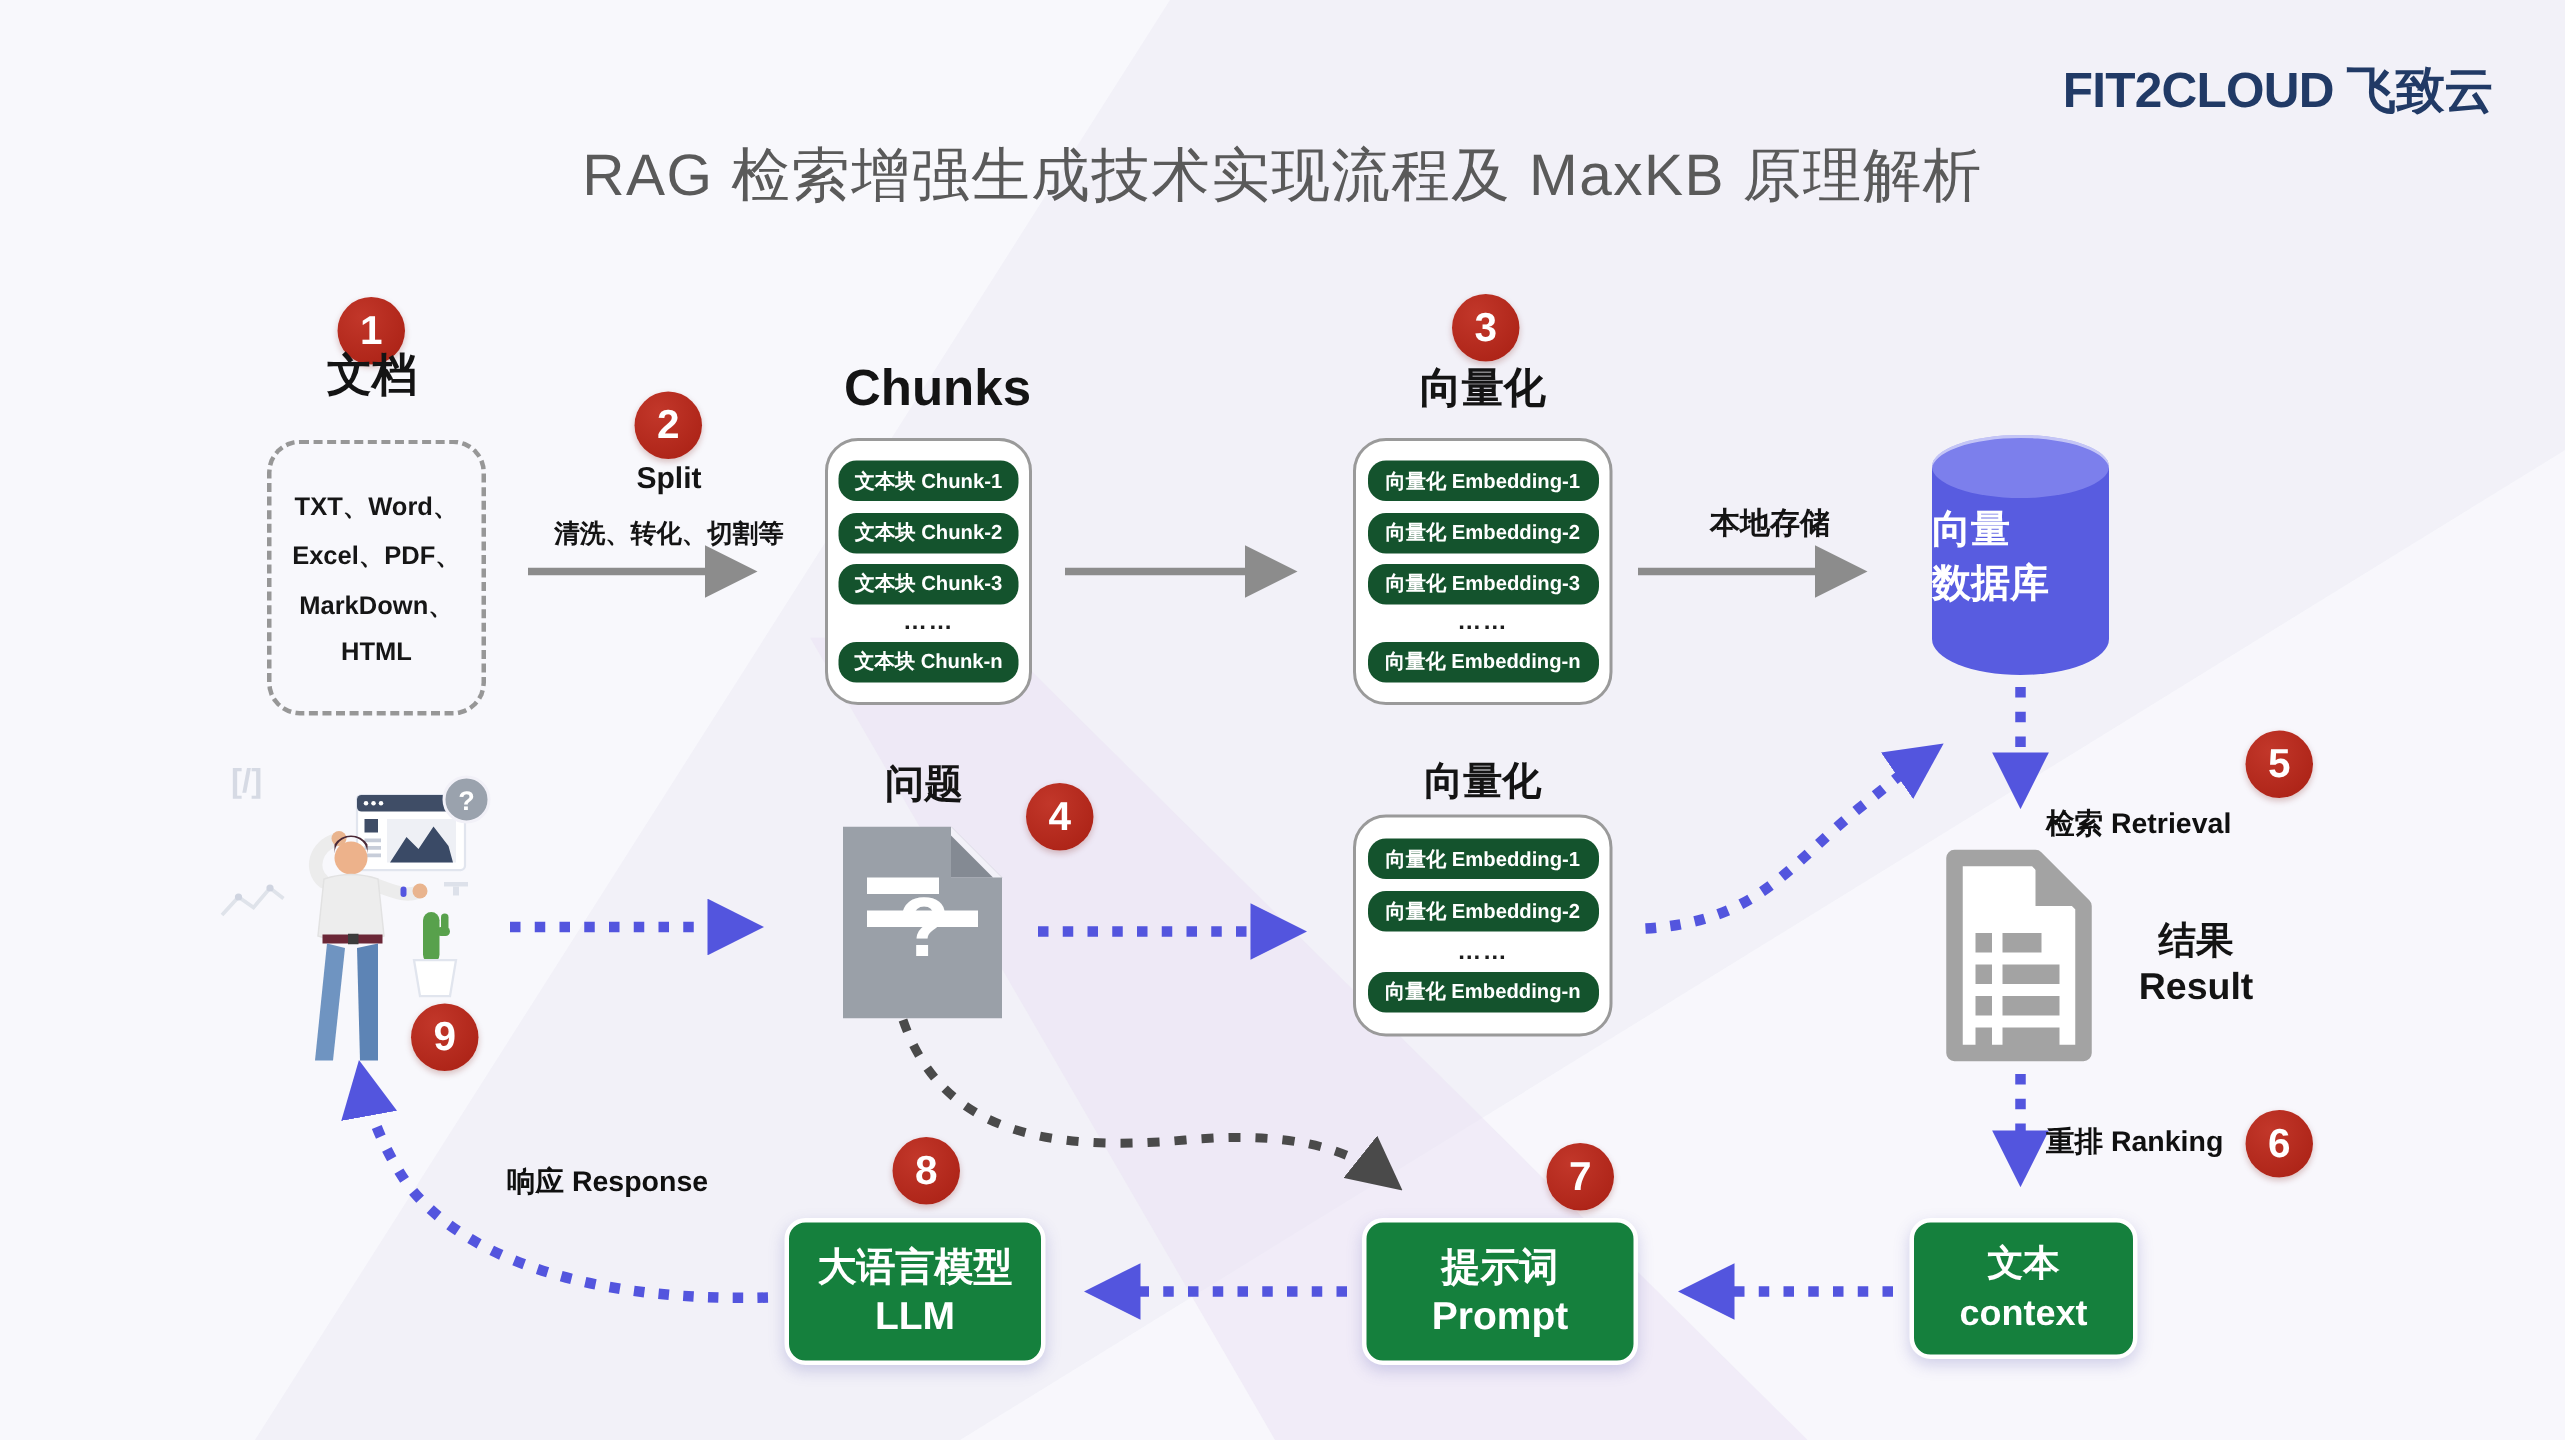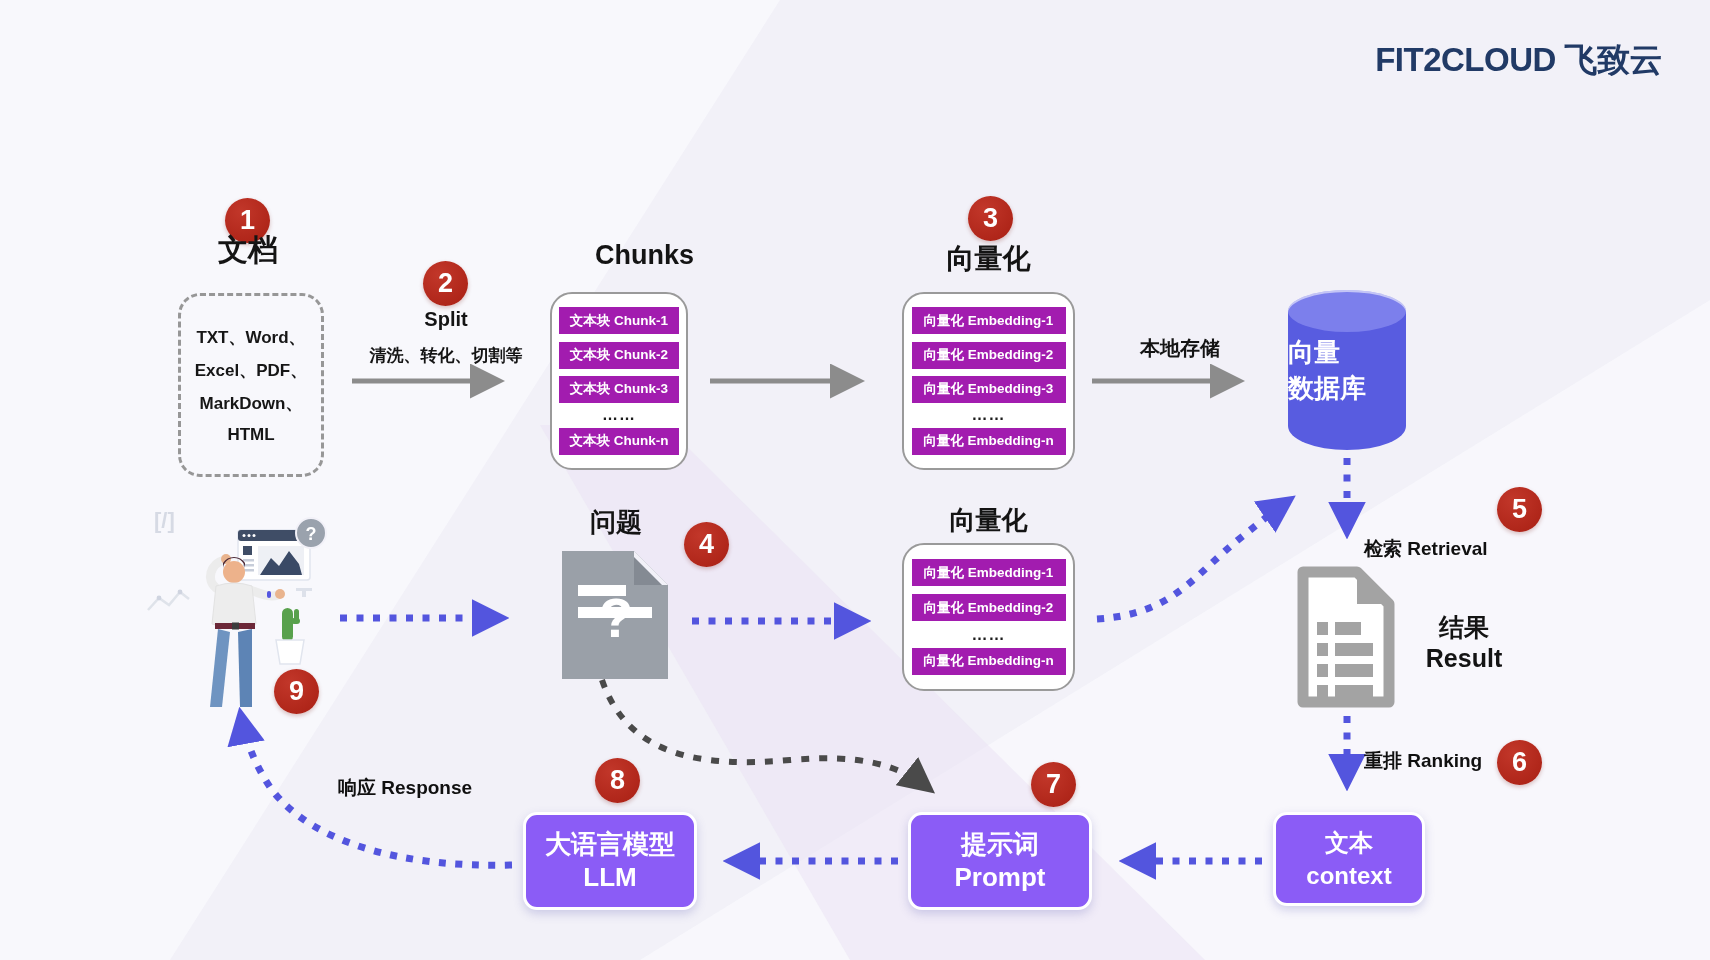--- a/index.html
+++ b/index.html
@@ -27,35 +27,35 @@
   .h-label{font-weight:900;color:#141414;text-align:center;}
   .small-label{font-weight:800;color:#141414;}
   
   .docbox{left:178px;top:293px;width:140px;height:178px;border:3px dashed #979797;border-radius:22px;
     display:flex;flex-direction:column;justify-content:center;align-items:center;gap:10px;}
   .docbox div{font-size:17px;font-weight:800;color:#161616;}
   
   .panel{background:#fff;border:2px solid #9a9a9a;border-radius:22px;
     display:flex;flex-direction:column;justify-content:space-evenly;align-items:center;
     box-sizing:border-box;padding:6px 0;}
-  .chip{background:#a21caf;color:#fff;border-radius:0;font-weight:700;
+  .chip{background:#14532d;color:#fff;border-radius:12px;font-weight:700;
     display:flex;align-items:center;justify-content:center;}
   .chip.w118{width:120px;height:27px;font-size:13.5px;}
   .chip.w152{width:154px;height:27px;font-size:13.5px;}
   .dots{font-size:16px;font-weight:900;color:#1c1c1c;letter-spacing:1px;line-height:10px;}
   
   .cyl{left:1288px;top:290px;width:118px;height:160px;}
   .cyl-body{position:absolute;left:0;top:20px;width:118px;height:140px;background:#585ce0;
     border-radius:0 0 59px 59px / 0 0 24px 24px;}
   .cyl-top{position:absolute;left:0;top:0;width:118px;height:42px;border-radius:50%;
     background:#7c7fec;box-shadow:inset 0 2px 0 rgba(255,255,255,.55);}
   .cyl-text{position:absolute;left:0;top:44px;width:118px;color:#fff;
     font-weight:800;font-size:26px;line-height:36px;}
   
-  .ibox{background:#8b5cf6;border:3px solid #fff;border-radius:14px;color:#fff;
+  .ibox{background:#15803d;border:3px solid #fff;border-radius:14px;color:#fff;
     display:flex;flex-direction:column;align-items:center;justify-content:center;
     box-shadow:0 4px 10px rgba(90,90,180,.25);font-weight:800;line-height:33px;}
   
   .flow-label{font-size:19px;font-weight:800;color:#101010;}
   svg.overlay{position:absolute;left:0;top:0;pointer-events:none;}
   .qmark{position:absolute;font-weight:900;color:#fff;}
 </style>
 </head>
 <body>
 
@@ -88,20 +88,21 @@
     <path d="M1262,861 H1128" stroke="#5355de" stroke-width="7" stroke-dasharray="7 9.5" fill="none" marker-end="url(#mBlue)"></path>
     <path d="M898,861 H732" stroke="#5355de" stroke-width="7" stroke-dasharray="7 9.5" fill="none" marker-end="url(#mBlue)"></path>
     <path d="M512,865 C400,868 312,842 272,790 C254,764 245,738 241,716" stroke="#5355de" stroke-width="7" stroke-dasharray="7 9.5" fill="none" marker-end="url(#mBlue)"></path>
     <path d="M340,618 H500" stroke="#5355de" stroke-width="7" stroke-dasharray="7 9.5" fill="none" marker-end="url(#mBlue)"></path>
     <path d="M692,621 H862" stroke="#5355de" stroke-width="7" stroke-dasharray="7 9.5" fill="none" marker-end="url(#mBlue)"></path>
 
     <path d="M602,680 C628,756 700,768 790,760 C858,754 898,764 928,788" stroke="#4a4a4a" stroke-width="6" stroke-dasharray="8 10" fill="none" marker-end="url(#mDark)"></path>
   </svg>
 
   <div class="abs logo">FIT2CLOUD 飞致云</div>
+  <div class="abs title">RAG 检索增强生成技术实现流程及 MaxKB 原理解析</div>
 
   <div class="abs badge" style="left:225px;top:198px;">1</div>
   <div class="abs badge" style="left:423px;top:261px;">2</div>
   <div class="abs badge" style="left:968px;top:196px;">3</div>
   <div class="abs badge" style="left:684px;top:522px;">4</div>
   <div class="abs badge" style="left:1497px;top:487px;">5</div>
   <div class="abs badge" style="left:1497px;top:740px;">6</div>
   <div class="abs badge" style="left:1031px;top:762px;">7</div>
   <div class="abs badge" style="left:595px;top:758px;">8</div>
   <div class="abs badge" style="left:274px;top:669px;">9</div>
@@ -110,21 +111,21 @@
   <div class="abs docbox">
     <div>TXT、Word、</div>
     <div>Excel、PDF、</div>
     <div>MarkDown、</div>
     <div>HTML</div>
   </div>
 
   <div class="abs small-label" style="left:386px;top:308px;width:120px;text-align:center;font-size:20px;">Split</div>
   <div class="abs small-label" style="left:351px;top:344px;width:190px;text-align:center;font-size:17px;">清洗、转化、切割等</div>
 
-  <div class="abs h-label" style="left:556px;top:240px;width:138px;font-size:27px;text-align:right;">Chunks</div>
+  <div class="abs h-label" style="left:556px;top:240px;width:138px;font-size:34px;">Chunks</div>
   <div class="abs panel" style="left:550px;top:292px;width:138px;height:178px;">
     <div class="chip w118">文本块 Chunk-1</div>
     <div class="chip w118">文本块 Chunk-2</div>
     <div class="chip w118">文本块 Chunk-3</div>
     <div class="dots">……</div>
     <div class="chip w118">文本块 Chunk-n</div>
   </div>
 
   <div class="abs h-label" style="left:902px;top:240px;width:173px;font-size:28px;">向量化</div>
   <div class="abs panel" style="left:902px;top:292px;width:173px;height:178px;">

